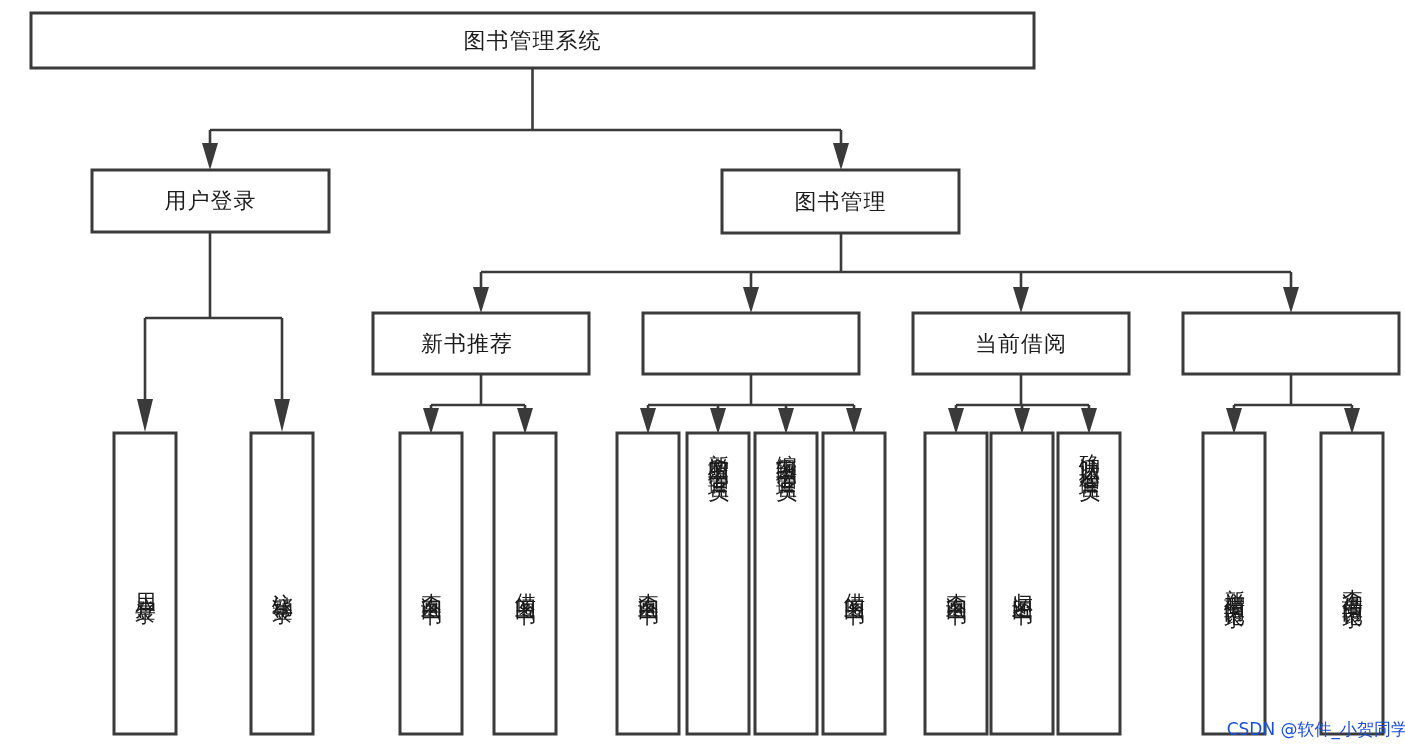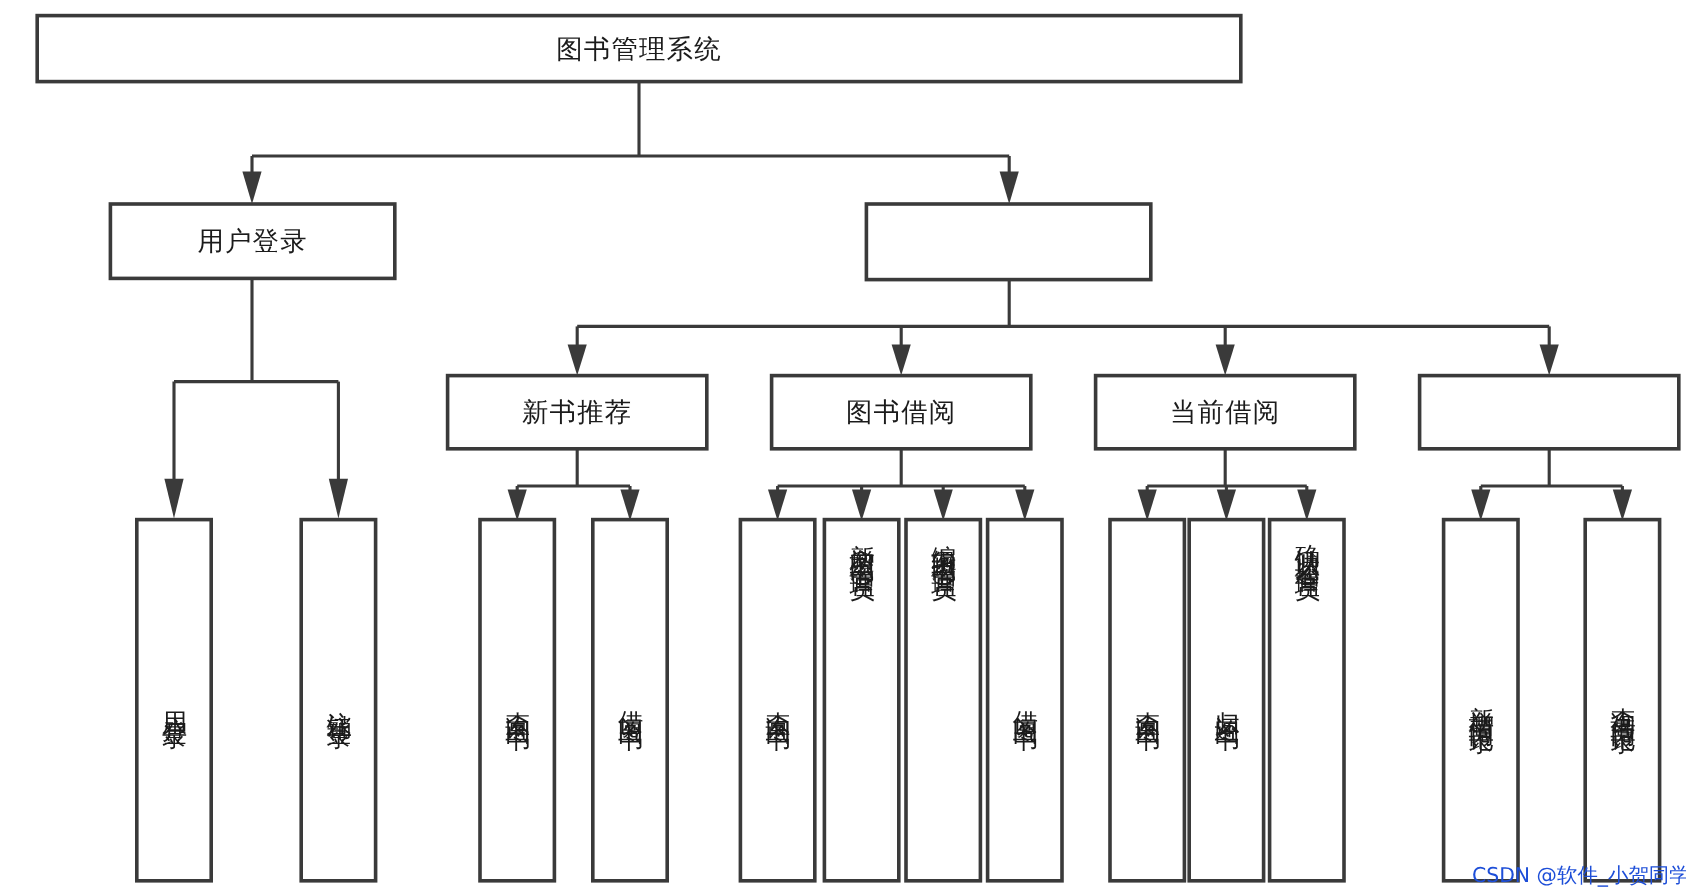--- a/index.html
+++ b/index.html
@@ -199,28 +199,28 @@
   </svg>
 
   <div class="hlabel-wrap" style="left:20px; top:13px; width:1003px; height:55px;">
     <span class="hlabel-text">图书管理系统</span>
   </div>
 
   <div class="hlabel-wrap" style="left:81px; top:170px; width:237px; height:62px;">
     <span class="hlabel-text">用户登录</span>
   </div>
 
-
-  <div class="hlabel-wrap" style="left:362px; top:313px; width:216px; height:61px;">
+  <div class="hlabel-wrap" style="left:711px; top:170px; width:237px; height:63px;">
+    <span class="hlabel-text">图书管理</span>
+  </div>
+
+  <div class="hlabel-wrap" style="left:348px; top:313px; width:216px; height:61px;">
     <span class="hlabel-text">新书推荐</span>
   </div>
 
-  <div class="hlabel-wrap" style="left:632px; top:313px; width:216px; height:61px;">
-    <span class="hlabel-text">图书借阅</span>
-  </div>
 
   <div class="hlabel-wrap" style="left:902px; top:313px; width:216px; height:61px;justify-content:center;">
     <span class="hlabel-text">当前借阅</span>
   </div>
 
 
   <div class="vlabel-wrap" style="left:103px; top:433px; width:62px; height:301px;">
     <span class="vlabel-text">用户登录</span>
   </div>
   <div class="vlabel-wrap" style="left:240px; top:433px; width:62px; height:301px;">

